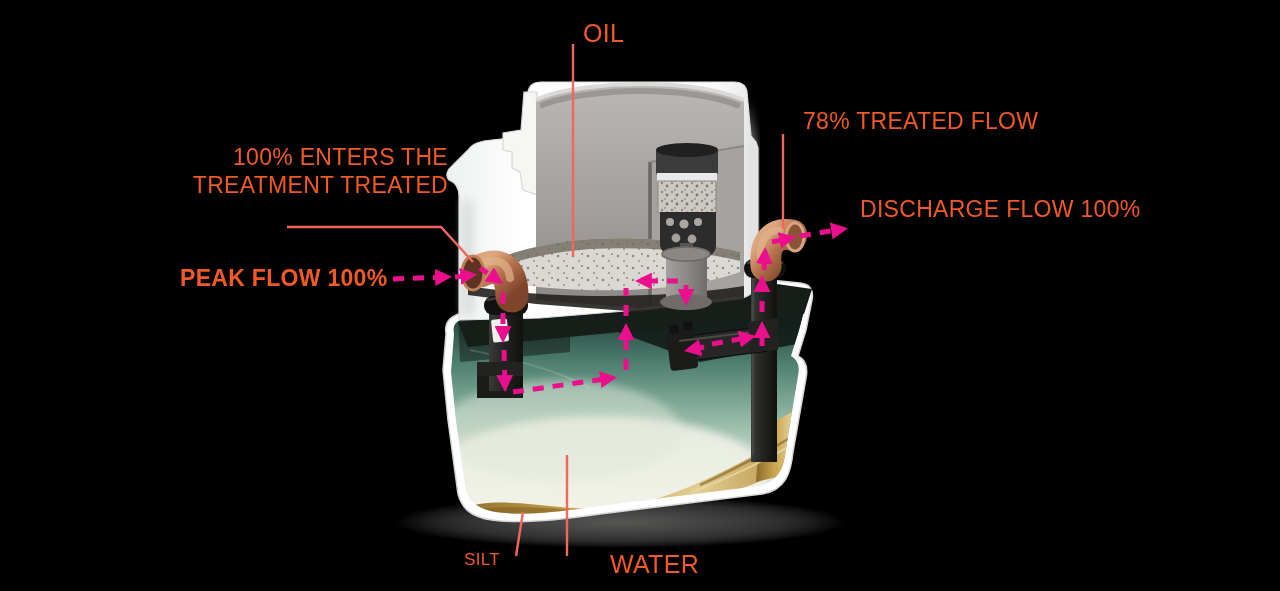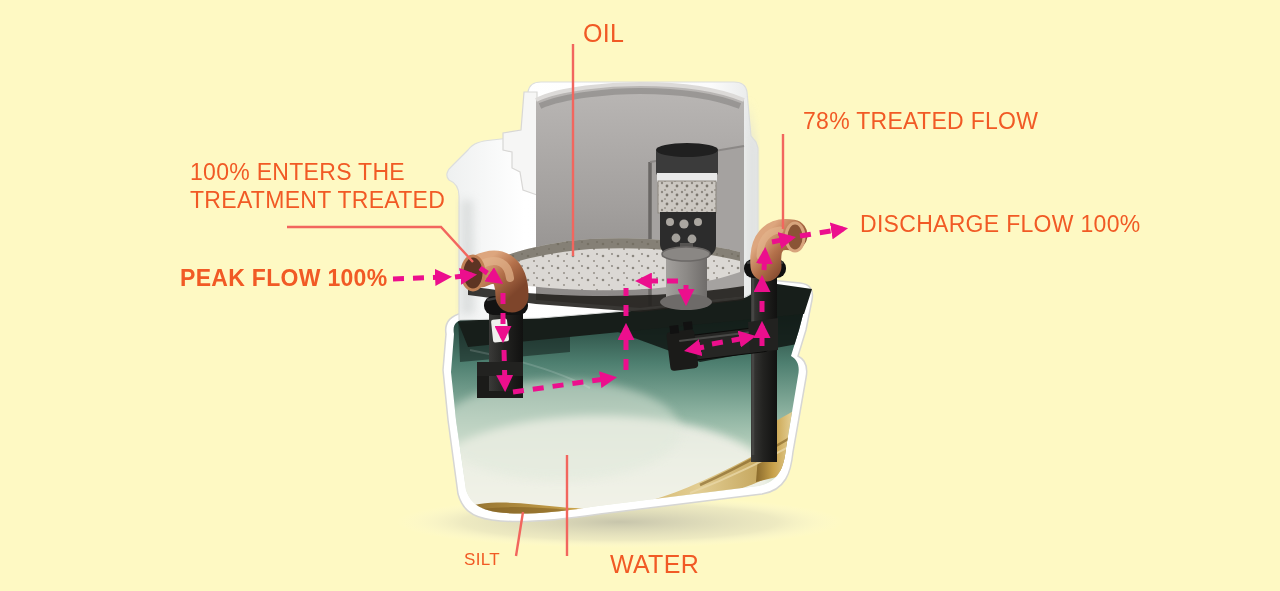--- a/index.html
+++ b/index.html
@@ -1,29 +1,29 @@
 <!DOCTYPE html>
 <html><head>
 <meta charset="utf-8">
 <style>
   html,body{margin:0;padding:0;background:#ffffff;}
   .stage{
-    position:relative;width:1280px;height:591px;overflow:hidden;background:#fef9c3;
+    position:relative;width:1280px;height:591px;overflow:hidden;background:#000000;
     font-family:"Liberation Sans",sans-serif;
   }
   .stage svg{position:absolute;left:0;top:0;}
   .lbl{
     position:absolute;color:#f15a25;font-size:23px;letter-spacing:.3px;
     white-space:nowrap;font-weight:400;
   }
   .lbl-oil{left:583px;top:19px;font-size:25px;}
   .lbl-treated{left:803px;top:108px;}
-  .lbl-enters{left:190px;top:158px;width:258px;text-align:left;white-space:normal;line-height:28px;}
+  .lbl-enters{left:190px;top:143px;width:258px;text-align:right;white-space:normal;line-height:28px;}
   .lbl-peak{left:180px;top:265px;font-weight:bold;}
-  .lbl-discharge{left:860px;top:211px;}
+  .lbl-discharge{left:860px;top:196px;}
   .lbl-silt{left:464px;top:550px;font-size:17px;}
   .lbl-water{left:610px;top:550px;font-size:25px;}
   .key{left:247px;top:515px;font-size:17px;line-height:21px;letter-spacing:.2px;}
   .key .key-row{white-space:nowrap;}
   .dash-sample{
     display:inline-block;width:38px;height:0;border-top:5px dashed #ec0f8d;
     margin-left:16px;vertical-align:2px;
   }
 </style>
 </head>

